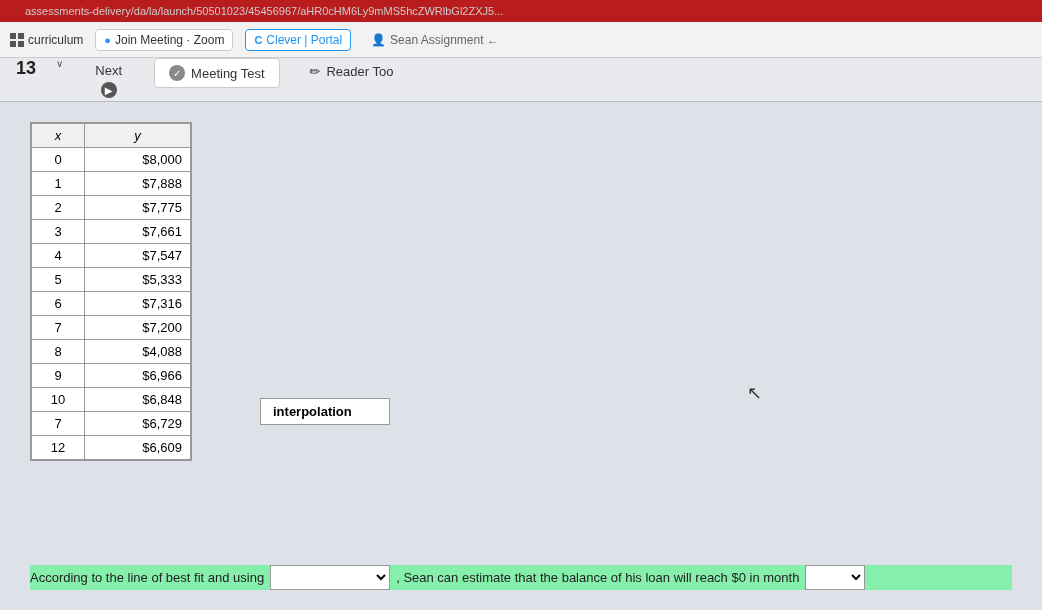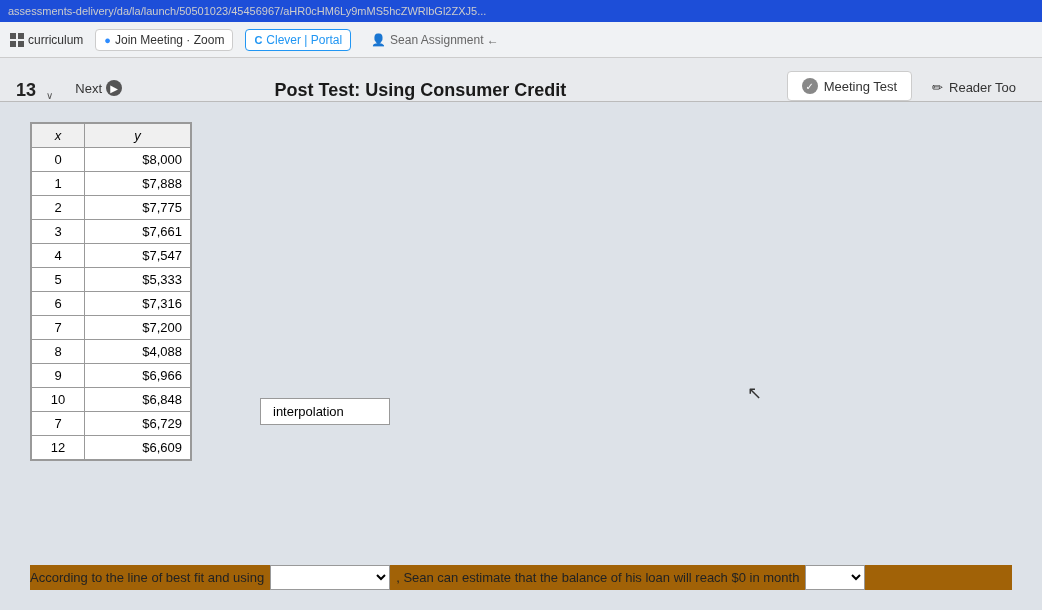--- a/index.html
+++ b/index.html
@@ -7,25 +7,25 @@
       font-family: Arial, sans-serif;
       font-size: 13px;
       background: #c8d0d8;
       width: 1042px;
       height: 610px;
       overflow: hidden;
     }
 
     
     .browser-bar {
-      background: #1d4ed8;
+      background: #b91c1c;
       height: 22px;
       display: flex;
       align-items: center;
-      padding: 0 8px;
+      padding: 0 25px;
       color: #ccc;
       font-size: 11px;
       overflow: hidden;
       white-space: nowrap;
     }
 
     
     .nav-bar {
       background: #f0f2f4;
       height: 36px;
@@ -84,23 +84,23 @@
       background: transparent;
       color: #666;
       font-size: 12px;
     }
 
     
     .tool-bar {
       background: #e8eaed;
       height: 44px;
       display: flex;
-      align-items: flex-end;
+      align-items: flex-start;
       padding: 0 16px;
-      gap: 10px;
+      gap: 20px;
       border-bottom: 1px solid #bbb;
     }
 
     .question-num {
       font-size: 18px;
       font-weight: bold;
       color: #222;
     }
 
     .chevron-down {
@@ -111,20 +111,21 @@
     .next-btn {
       display: flex;
       align-items: center;
       gap: 4px;
       padding: 5px 12px;
       border: none;
       cursor: pointer;
       font-size: 13px;
       background: transparent;
       color: #333;
+      flex-direction: column;
     }
 
     .next-circle {
       width: 16px;
       height: 16px;
       border-radius: 50%;
       background: #555;
       color: #fff;
       display: flex;
       align-items: center;
@@ -224,20 +225,21 @@
 
     
     .dropdown-container {
       margin-top: 14px;
       display: flex;
       flex-direction: row;
       gap: 2px;
       margin-left: 230px;
       position: relative;
       top: -80px;
+      font-weight: bold;
     }
 
     .dropdown-option {
       padding: 5px 12px;
       border: 1px solid #999;
       background: #fff;
       font-size: 13px;
       width: 130px;
       cursor: pointer;
     }
@@ -246,21 +248,21 @@
     .bottom-sentence {
       position: absolute;
       bottom: 20px;
       left: 30px;
       right: 30px;
       display: flex;
       align-items: center;
       gap: 6px;
       font-size: 13px;
       color: #222;
-      background: #a16207;
+      background: #86efac;
     }
 
     .bottom-sentence select {
       padding: 3px 6px;
       border: 1px solid #999;
       background: #fff;
       font-size: 13px;
       min-width: 120px;
     }
 
@@ -314,21 +316,20 @@
 
 <div class="tool-bar">
   <span class="question-num">13</span>
   <span class="chevron-down">∨</span>
 
   <button class="next-btn">
     <span>Next</span>
     <div class="next-circle">▶</div>
   </button>
 
-  <span class="page-title">Post Test: Using Consumer Credit</span>
 
   <button class="submit-btn">
     <div class="submit-icon">✓</div>
     <span>Meeting Test</span>
   </button>
 
   <button class="reader-tool-btn">
     <span>✏</span>
     <span>Reader Too</span>
   </button>

